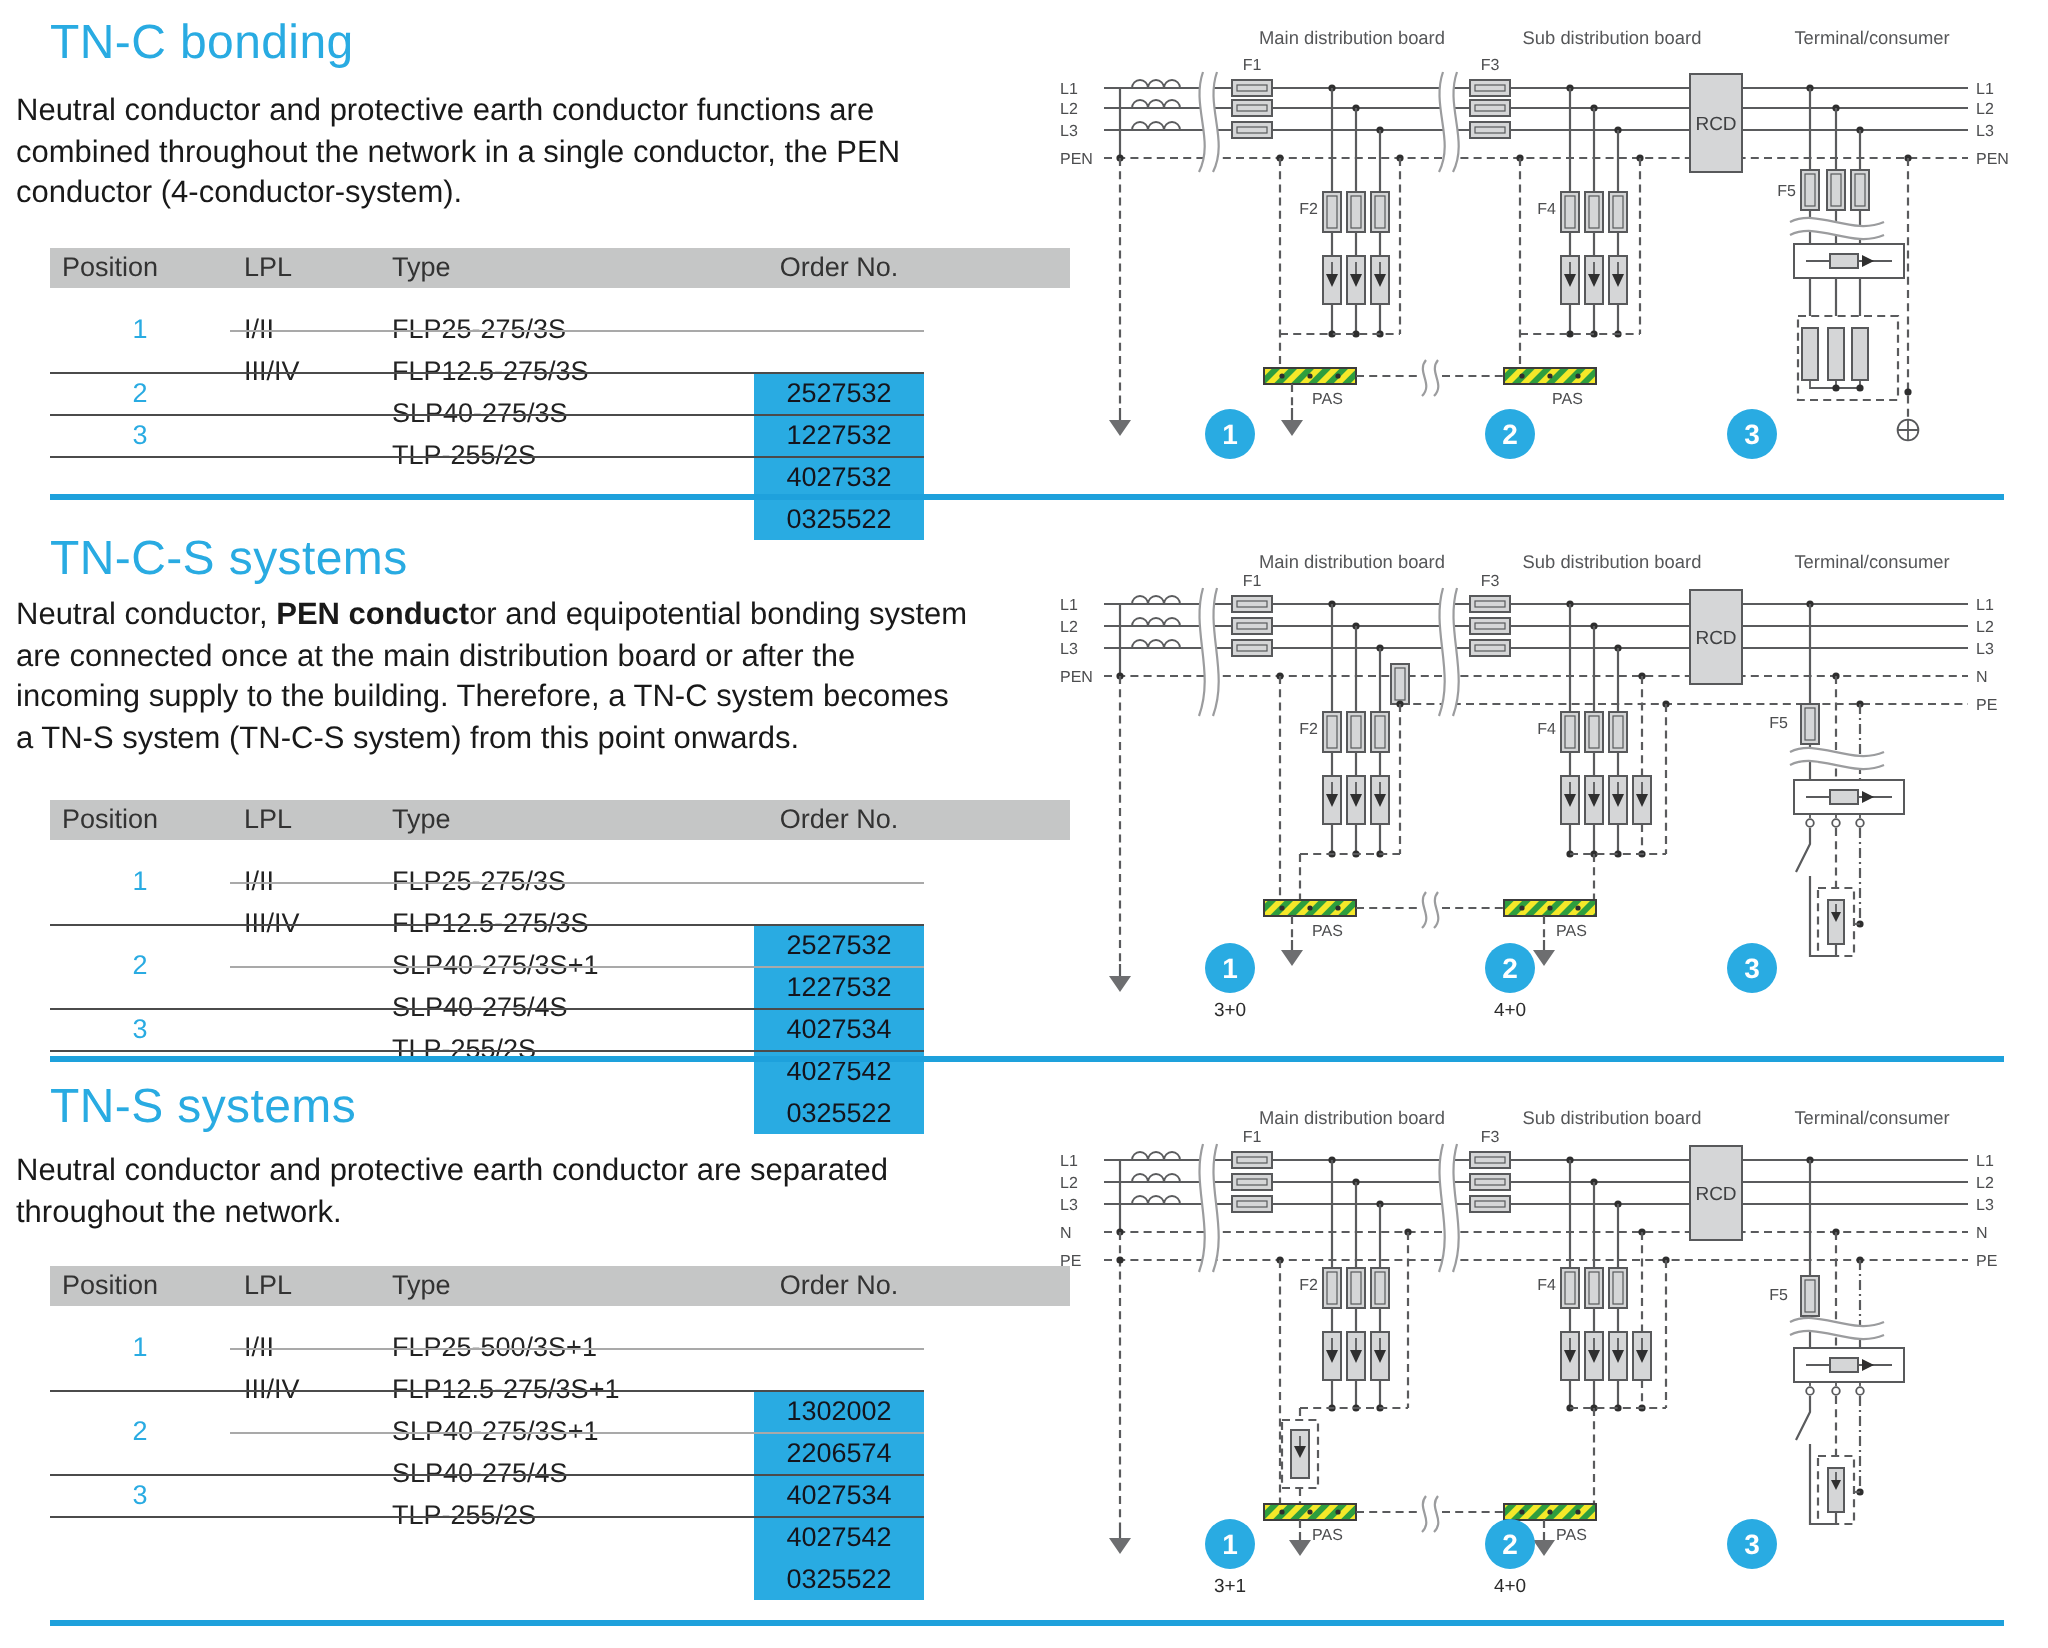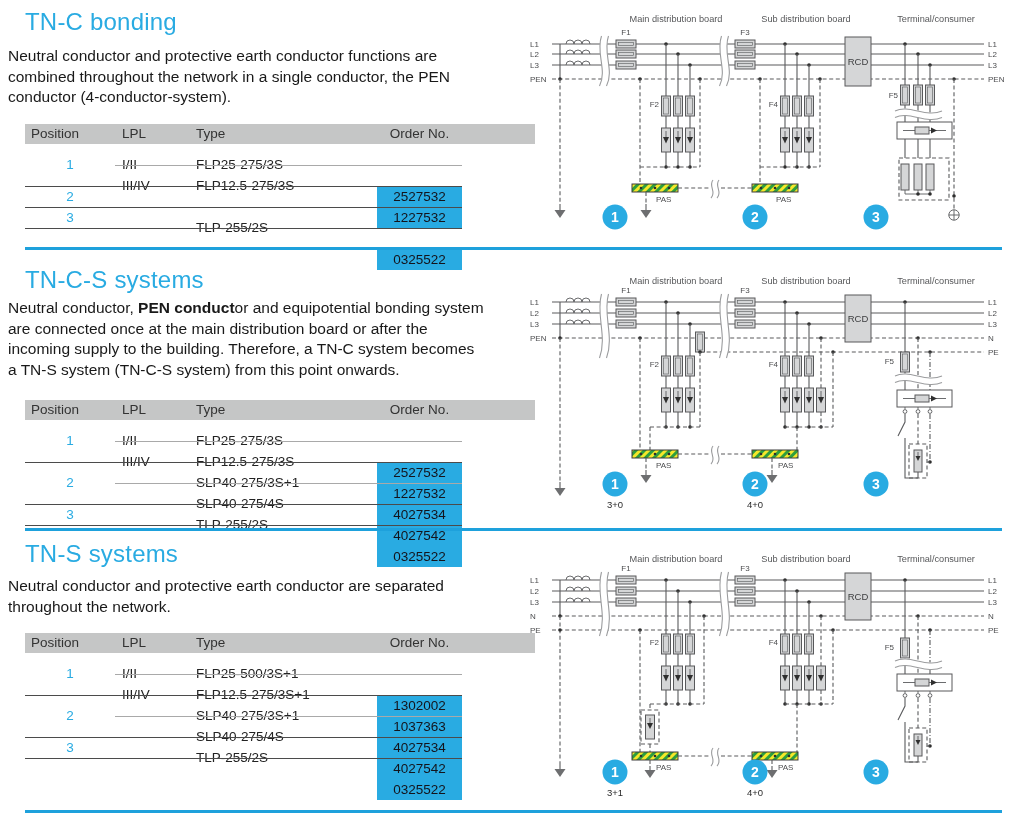--- a/index.html
+++ b/index.html
@@ -62,20 +62,24 @@
     </div>
     <div class="trow" style="top:20px">
       <span class="td td-lpl">I/II</span>
       <span class="td td-type">FLP25-275/3S</span>
       <span class="td td-order">2527532</span>
     </div>
     <div class="trow" style="top:41px">
       <span class="td td-lpl">III/IV</span>
       <span class="td td-type">FLP12.5-275/3S</span>
       <span class="td td-order">1227532</span>
+    </div>
+    <div class="trow" style="top:62px">
+      <span class="td td-type">SLP40-275/3S</span>
+      <span class="td td-order">4027532</span>
     </div>
     <div class="trow" style="top:83px">
       <span class="td td-type">TLP-255/2S</span>
       <span class="td td-order">0325522</span>
     </div>
     <span class="posnum" style="top:20px;height:42px;line-height:42px">1</span>
     <span class="posnum" style="top:62px;height:21px;line-height:21px">2</span>
     <span class="posnum" style="top:83px;height:21px;line-height:21px">3</span>
     <div class="ln light" style="top:41px"></div>
     <div class="ln dark" style="top:62px"></div>
@@ -502,21 +506,21 @@
       <span class="th th-order">Order No.</span>
     </div>
     <div class="trow" style="top:20px">
       <span class="td td-lpl">I/II</span>
       <span class="td td-type">FLP25-500/3S+1</span>
       <span class="td td-order">1302002</span>
     </div>
     <div class="trow" style="top:41px">
       <span class="td td-lpl">III/IV</span>
       <span class="td td-type">FLP12.5-275/3S+1</span>
-      <span class="td td-order">1037363</span>
+      <span class="td td-order">2206574</span>
     </div>
     <div class="trow" style="top:62px">
       <span class="td td-type">SLP40-275/3S+1</span>
       <span class="td td-order">4027534</span>
     </div>
     <div class="trow" style="top:83px">
       <span class="td td-type">SLP40-275/4S</span>
       <span class="td td-order">4027542</span>
     </div>
     <div class="trow" style="top:104px">

